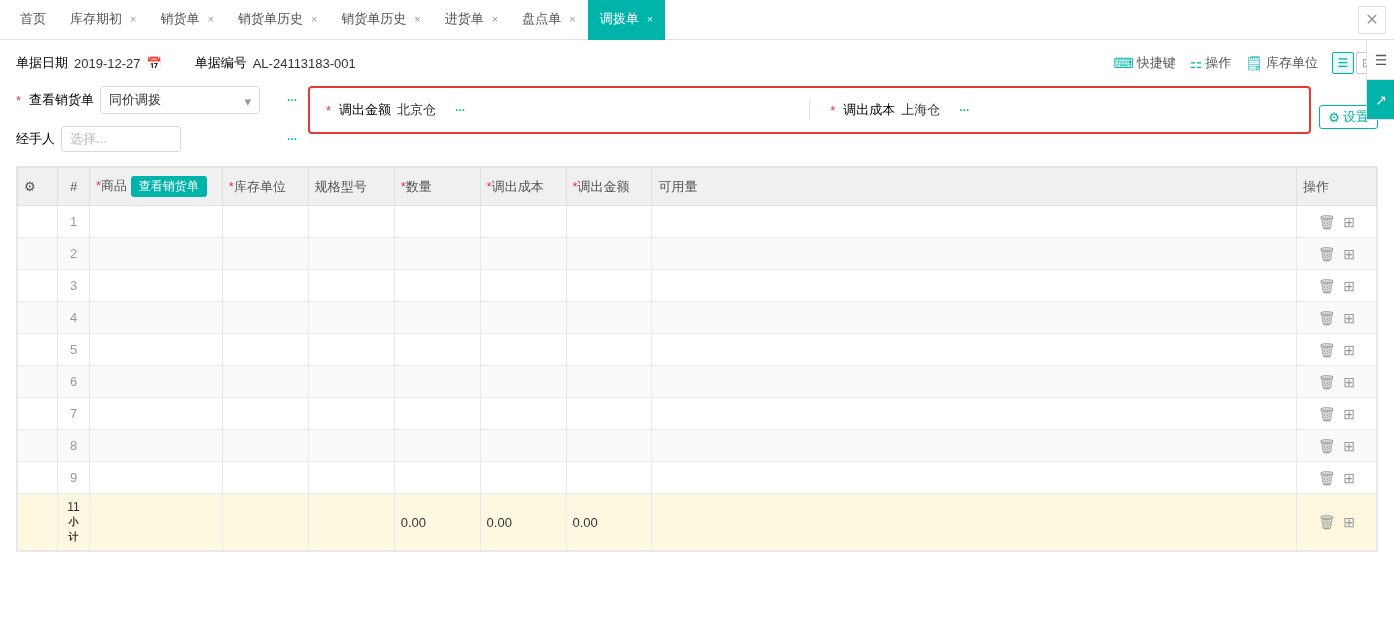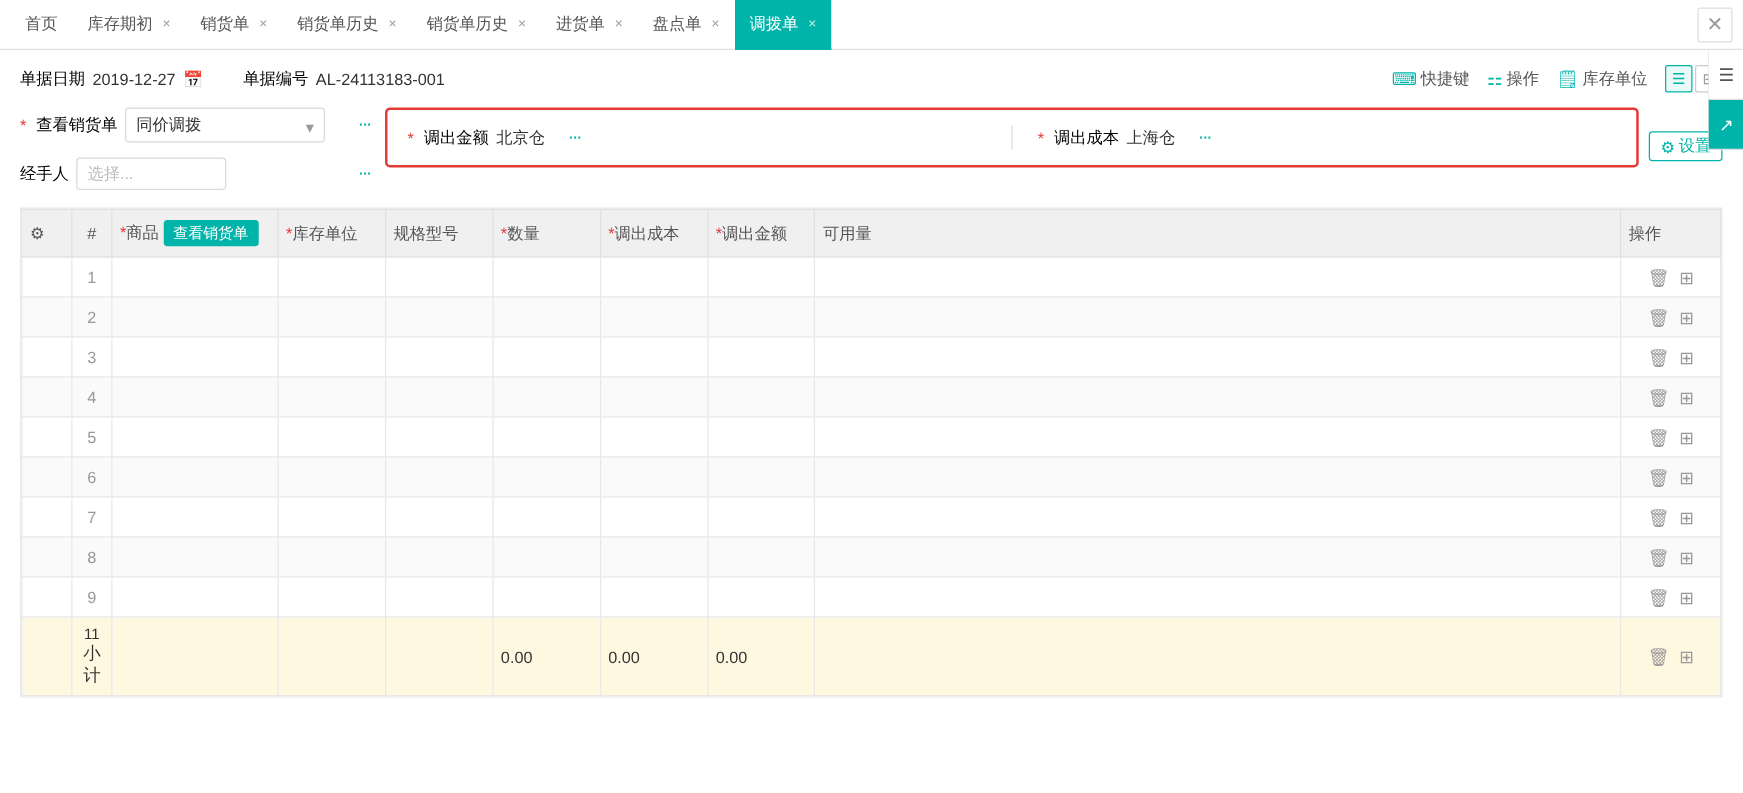--- a/index.html
+++ b/index.html
@@ -510,21 +510,21 @@
         <td style="min-width:80px;"></td>
         <td style="min-width:80px;"></td>
         <td style="min-width:600px;"></td>
         <td class="col-ops">
           <span class="op-icon">🗑</span>
           <span class="op-icon">⊞</span>
         </td>
       </tr>
           <tr class="subtotal-row">
         <td></td>
-        <td class="table-row-num subtotal-label">11<br><span style="font-size:14px;">小计</span></td>
+        <td class="table-row-num subtotal-label">11<br><span style="font-size:10px;font-weight:bold;">小计</span></td>
         <td></td>
         <td></td>
         <td></td>
         <td style="color:#333;">0.00</td>
         <td style="color:#333;">0.00</td>
         <td style="color:#333;">0.00</td>
         <td></td>
         <td class="col-ops">
           <span class="op-icon">🗑</span>
           <span class="op-icon">⊞</span>

